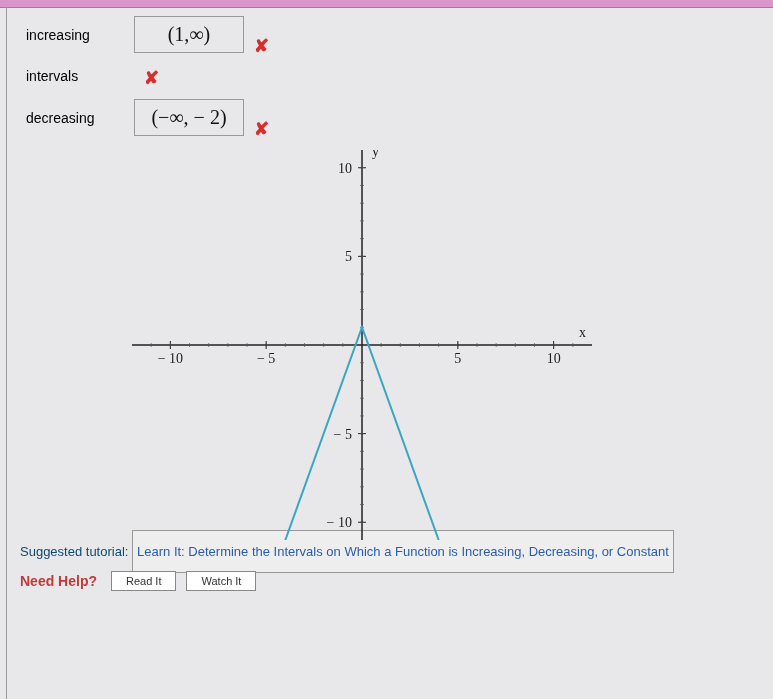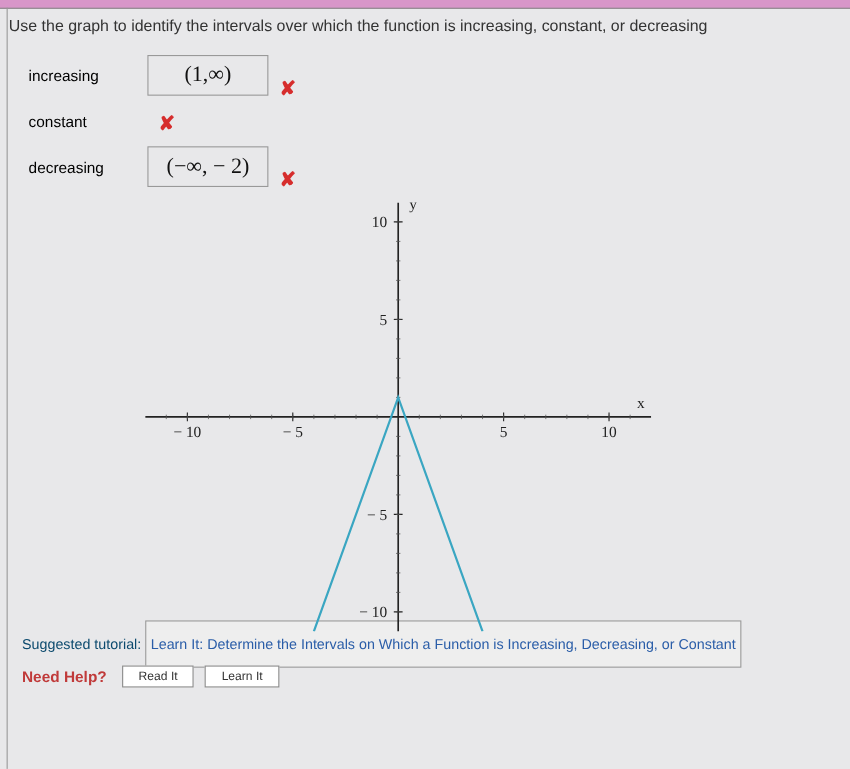--- a/index.html
+++ b/index.html
@@ -107,30 +107,29 @@
     fill: #222;
   }
 </style>
 </head>
 <body>
 
 <div class="top-border"></div>
 <div class="inner-border-left"></div>
 
 <div class="content">
-  <div class="question">Use the graph to identify the intervals over which the function is increasing, constant, or decreasing</div>
 
   <div class="answer-row">
     <div class="answer-label">increasing</div>
     <div class="answer-box">(1,∞)</div>
     <div class="x-mark">✘</div>
   </div>
 
   <div class="answer-row">
-    <div class="answer-label">constant</div>
+    <div class="answer-label">intervals</div>
     <div class="x-mark">✘</div>
   </div>
 
   <div class="answer-row">
     <div class="answer-label">decreasing</div>
     <div class="answer-box">(−∞, − 2)</div>
     <div class="x-mark">✘</div>
   </div>
 
   <div class="graph-area">
@@ -202,15 +201,15 @@
   </div>
 
   <div class="suggested">
     <span class="suggested-label">Suggested tutorial:</span>
     <span class="suggested-link">Learn It: Determine the Intervals on Which a Function is Increasing, Decreasing, or Constant</span>
   </div>
 
   <div class="need-help-row">
     <span class="need-help-label">Need Help?</span>
     <span class="help-btn">Read It</span>
-    <span class="help-btn">Learn It</span>
+    <span class="help-btn">Watch It</span>
   </div>
 </div>
 
 </body></html>

